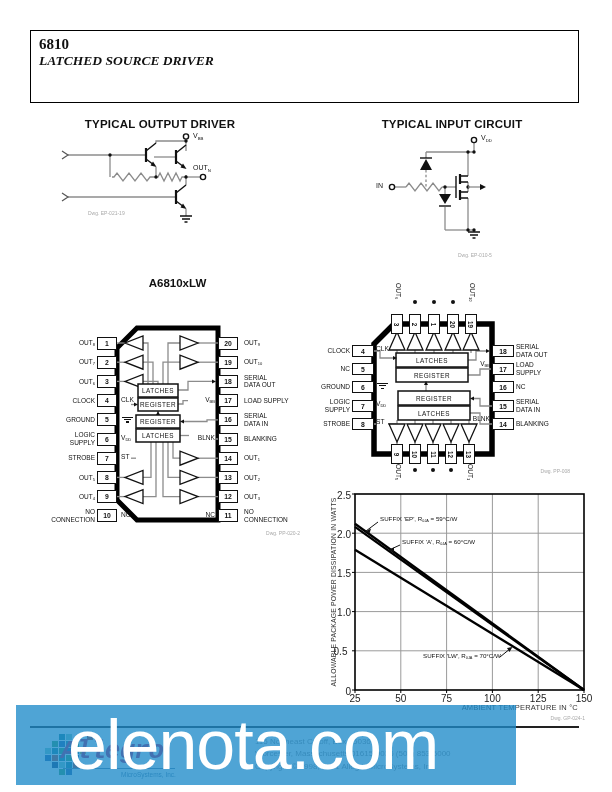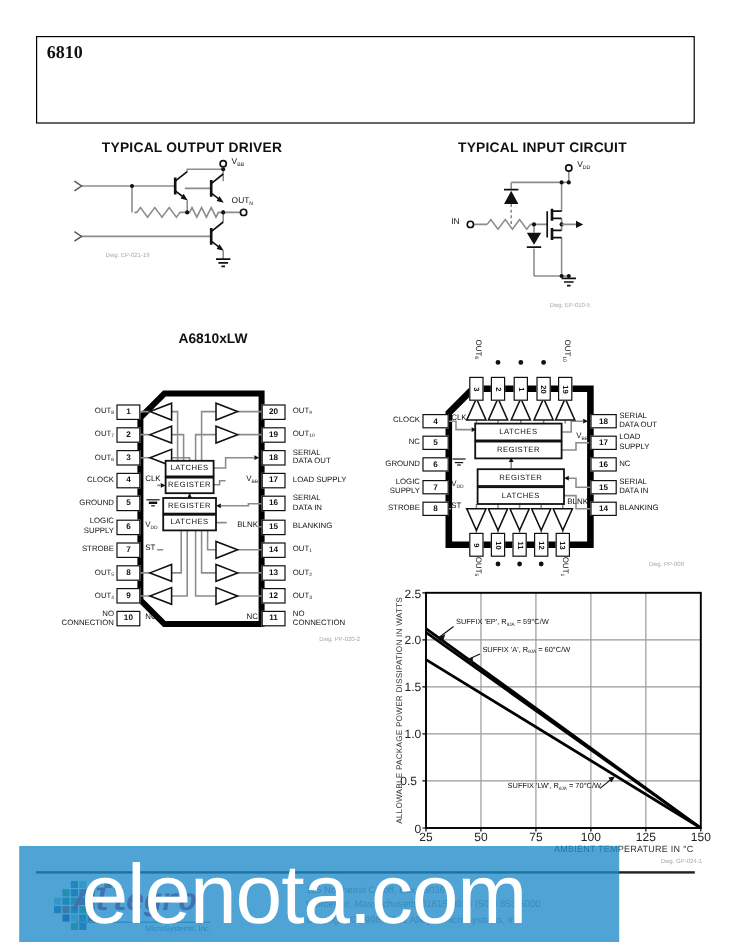--- a/index.html
+++ b/index.html
@@ -41,20 +41,21 @@
   .logo-script{font-family:Liberation Mono, monospace;font-style:italic;font-weight:bold;color:#be185d}
   
   .banner{position:absolute;left:16px;width:500px;z-index:5}
   .banner-text{font-size:70px;line-height:80px;letter-spacing:-1px;white-space:nowrap}
 </style>
 </head>
 <body>
 
 <div class="abs hdr" style="left:30px;top:30px;width:549px;height:73px;padding:5px 8px">
   <div class="pn">6810</div>
+  <div class="sub">LATCHED SOURCE DRIVER</div>
 </div>
 
 <div class="abs sect" style="left:60px;top:118px;width:200px">TYPICAL OUTPUT DRIVER</div>
 <div class="abs sect" style="left:352px;top:118px;width:200px">TYPICAL INPUT CIRCUIT</div>
 
 <svg class="abs" style="left:60px;top:132px" width="230" height="105" viewBox="0 0 230 105">
   <g stroke="#8c8c8c" stroke-width="1.3" fill="none">
     <path d="M8,23 H86"></path>
       <path d="M50,23 V45"></path>
     <path d="M96,11 V9 H126"></path>

